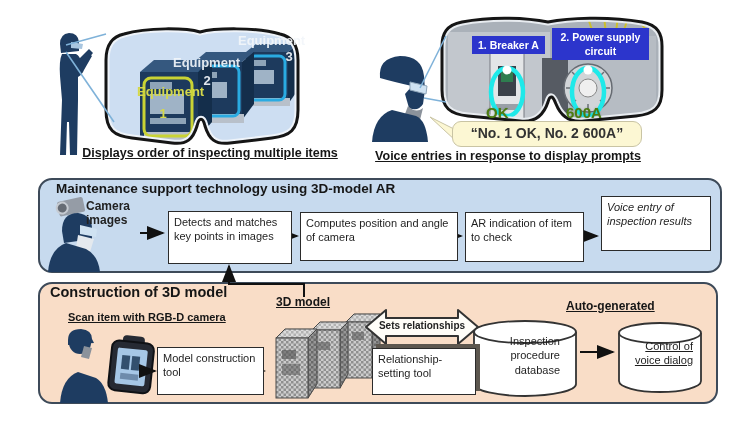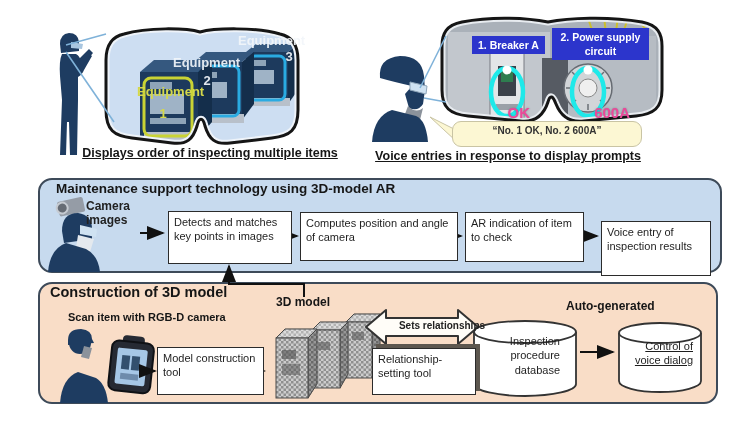--- a/index.html
+++ b/index.html
@@ -11,31 +11,31 @@
   .panel-ar{left:38px;top:178px;width:680px;height:91px;background:#c7daee;}
   .panel-build{left:38px;top:282px;width:676px;height:118px;background:#f9ddc7;}
   .panel-title{position:absolute;z-index:20;font-weight:bold;font-size:13.5px;color:#161616;white-space:nowrap;}
   .flowbox{position:absolute;z-index:15;background:#fff;border:1.6px solid #2b2b2b;
            padding:3px 5px;font-size:11px;line-height:1.3;color:#1e1e1e;}
   .cap{position:absolute;z-index:20;font-weight:bold;font-size:12.5px;color:#161616;
        text-align:center;text-decoration:underline;white-space:nowrap;}
   .lbl{position:absolute;z-index:20;color:#222;}
   .prompt{position:absolute;z-index:20;background:#2c35cc;color:#fff;font-size:10.5px;
           font-weight:600;padding:2px 6px;line-height:1.35;}
-  .reading{position:absolute;z-index:20;color:#ec4899;font-weight:bold;font-size:15px;
-           text-align:right;text-shadow:0 0 2px rgba(0,60,60,.35);}
+  .reading{position:absolute;z-index:20;color:#4d7c0f;font-weight:bold;font-size:15px;
+           text-align:left;text-shadow:0 0 2px rgba(0,60,60,.35);}
   .eqname{position:absolute;z-index:20;font-weight:bold;font-size:13px;white-space:nowrap;}
   .eqnum{position:absolute;z-index:20;font-weight:bold;font-size:13px;text-align:center;}
   .eq-yellow{color:#d5d84a;}
   .eq-white{color:#f2f6fa;opacity:.92;}
   .speech{position:absolute;z-index:20;left:452px;top:121px;width:188px;height:21px;
           background:#fcf7d3;border:1px solid #c9c4a4;border-radius:9px;text-align:center;
-          font-size:10px;font-weight:600;color:#333;padding-top:3px;}
+          font-size:14px;font-weight:600;color:#333;padding-top:3px;}
   .cyl-label{position:absolute;z-index:20;font-size:11px;line-height:1.3;color:#1e1e1e;text-align:right;}
-  .small-cap{position:absolute;z-index:20;font-weight:bold;font-size:12px;color:#161616;white-space:nowrap;}
+  .small-cap{position:absolute;z-index:20;font-weight:bold;font-size:12px;color:#161616;white-space:nowrap;text-decoration:underline;}
   .shadowbox{box-shadow:4px -4px 0 #5d574f;}
 </style>
 </head>
 <body>
 
 <div class="canvas">
 
   <div class="panel panel-ar"></div>
   <div class="panel panel-build"></div>
 
@@ -168,21 +168,21 @@
     <polygon points="36,28 53,32 52,40 36,37" fill="#cfe2f2"></polygon>
     <polygon points="34,38 50,42 46,55 32,51" fill="#e4e9ee"></polygon>
     <path d="M4,75 Q6,52 22,46 L42,52 Q54,58 56,75 Z" fill="#1e3c61"></path>
   </svg>
 
   <div class="lbl" style="left:86px;top:200px;width:54px;font-size:12px;font-weight:600;line-height:1.15;">Camera images</div>
 
   <div class="flowbox" style="left:300px;top:212px;width:146px;height:41px;">Computes position and angle of camera</div>
   <div class="flowbox" style="left:168px;top:211px;width:112px;height:45px;">Detects and matches key points in images</div>
   <div class="flowbox" style="left:465px;top:212px;width:107px;height:42px;">AR indication of item to check</div>
-  <div class="flowbox" style="left:601px;top:221px;width:98px;height:47px;">Voice entry of inspection results</div>
+  <div class="flowbox" style="left:601px;top:196px;width:98px;height:47px;font-style:italic;">Voice entry of inspection results</div>
 
   <div class="panel-title" style="left:50px;top:284px;font-size:14.5px;">Construction of 3D model</div>
   <div class="small-cap" style="left:68px;top:311px;font-size:11px;">Scan item with RGB-D camera</div>
 
   <svg class="art" style="left:54px;top:326px;" width="106" height="77" viewBox="0 0 106 77">
     <path d="M14,14 Q14,3 27,3 Q38,4 38,13 L40,17 L14,19 Z" fill="#1e3c61"></path>
     <circle cx="26" cy="17" r="11" fill="#1e3c61"></circle>
     <polygon points="30,20 38,22 35,33 27,31" fill="#8b929b"></polygon>
     <path d="M6,77 Q8,52 24,46 L42,52 Q52,58 54,77 Z" fill="#1e3c61"></path>
     <g transform="rotate(6 78 42)">
@@ -226,21 +226,21 @@
     </g>
     <rect x="16" y="44" width="14" height="9" fill="#555" opacity="0.65"></rect>
     <rect x="16" y="58" width="18" height="11" fill="#555" opacity="0.5"></rect>
     <rect x="52" y="36" width="12" height="8" fill="#555" opacity="0.55"></rect>
     <rect x="86" y="26" width="12" height="8" fill="#555" opacity="0.55"></rect>
   </svg>
 
   <svg class="art" style="left:364px;top:303px;" width="116" height="48" viewBox="0 0 116 48">
     <polygon points="2,24 22,7 22,15 94,15 94,7 114,24 94,41 94,33 22,33 22,41" fill="#fffdf8" stroke="#333" stroke-width="2" stroke-linejoin="round"></polygon>
   </svg>
-  <div class="lbl" style="left:394px;top:320px;width:96px;font-size:10px;font-weight:600;text-align:center;white-space:nowrap;">Sets relationships</div>
+  <div class="lbl" style="left:374px;top:320px;width:96px;font-size:10px;font-weight:600;text-align:center;white-space:nowrap;">Sets relationships</div>
 
   <div class="flowbox shadowbox" style="left:372px;top:348px;width:92px;height:39px;">Relationship-setting tool</div>
 
   <svg class="art" style="left:472px;top:319px;" width="106" height="79" viewBox="0 0 106 79">
     <path d="M2,13 L2,65 A51,12 0 0 0 104,65 L104,13" fill="#ffffff" stroke="#333" stroke-width="1.8"></path>
     <ellipse cx="53" cy="13" rx="51" ry="11" fill="#ffffff" stroke="#333" stroke-width="1.8"></ellipse>
   </svg>
   <div class="cyl-label" style="left:490px;top:334px;width:70px;">Inspection procedure database</div>
 
   <div class="small-cap" style="left:566px;top:299px;">Auto-generated</div>

